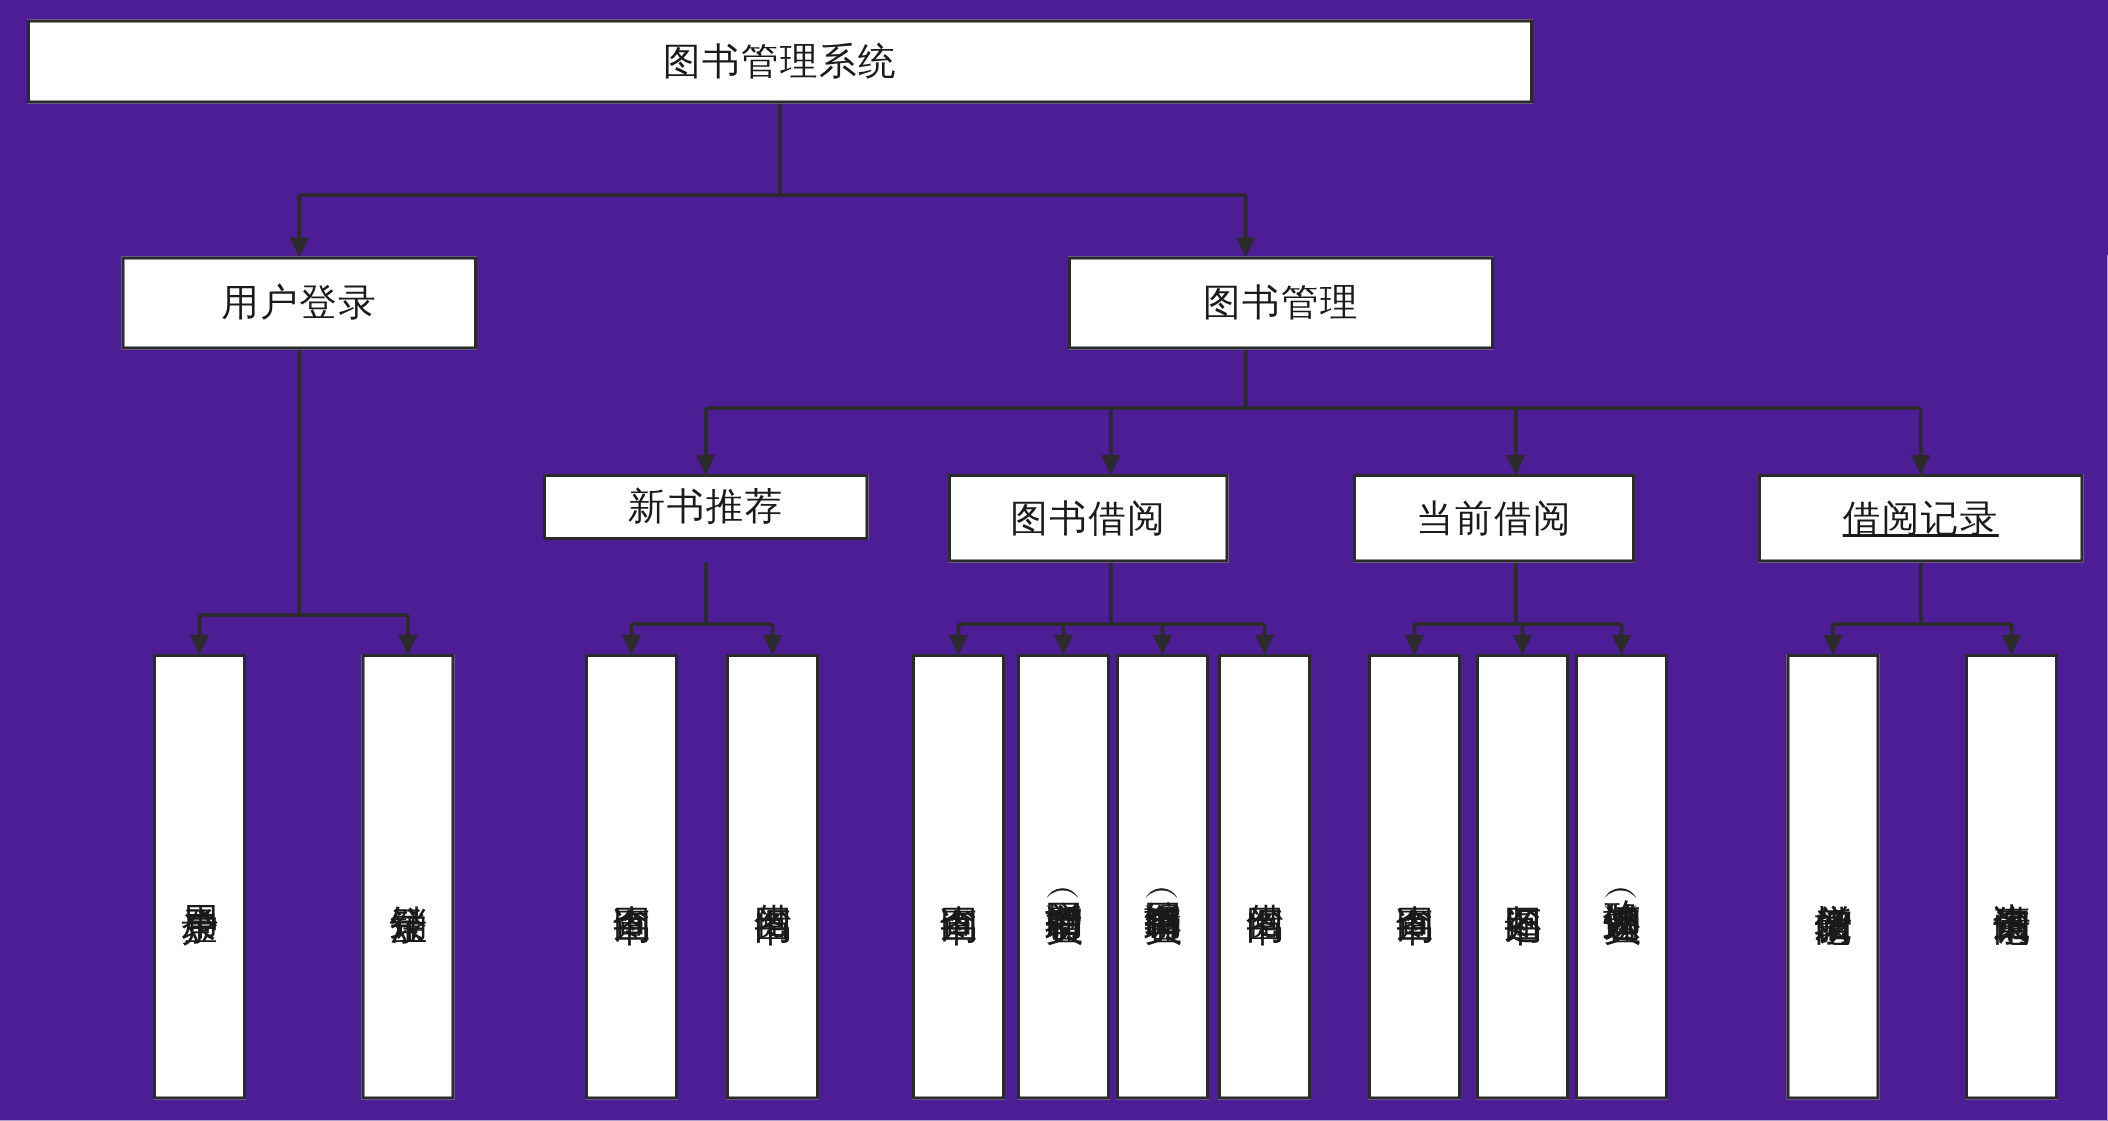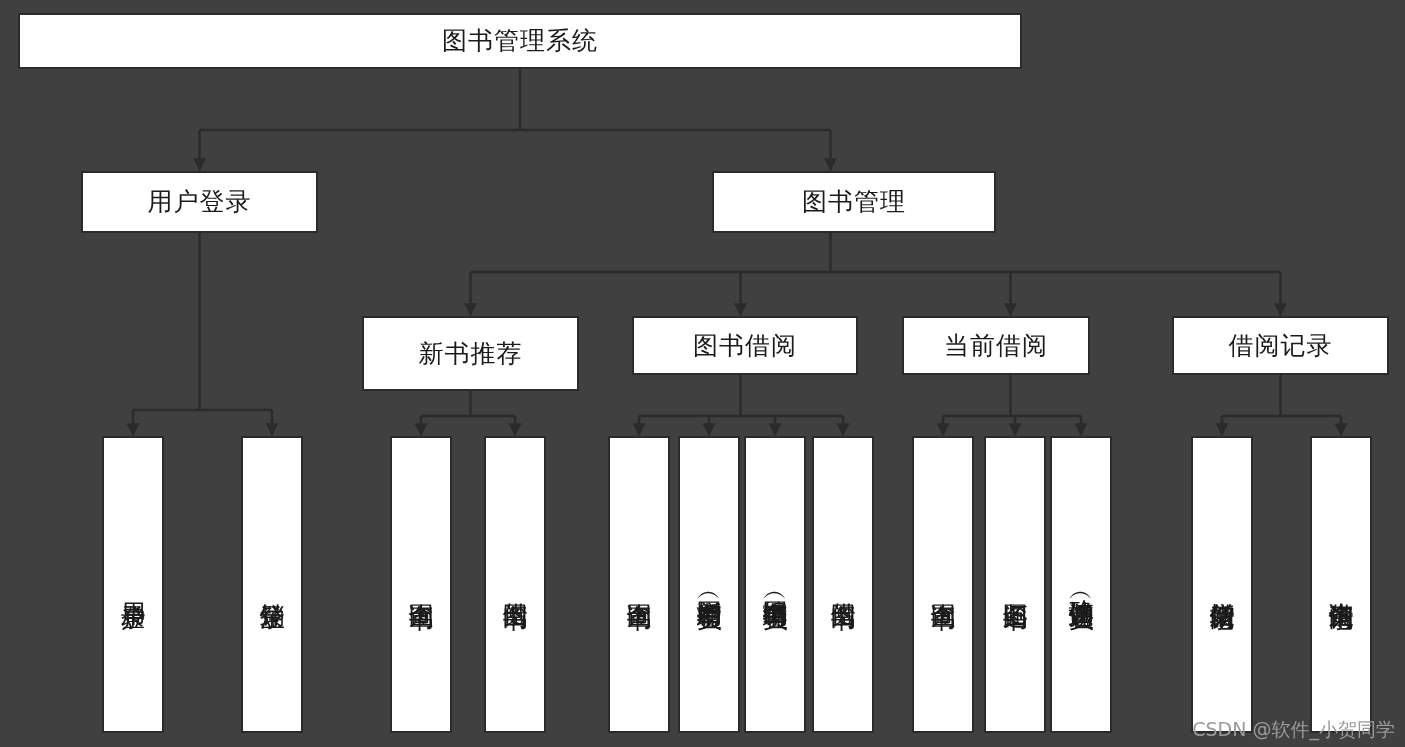--- a/index.html
+++ b/index.html
@@ -4,21 +4,21 @@
 <style>
   html, body {
     margin: 0;
     padding: 0;
     background: #ffffff;
   }
   #canvas {
     position: relative;
     width: 1405px;
     height: 747px;
-    background: #404040;
+    background: #4c1d95;
     font-family: "DejaVu Sans", "Liberation Sans", sans-serif;
     overflow: hidden;
   }
   #wires {
     position: absolute;
     left: 0;
     top: 0;
     width: 1405px;
     height: 747px;
     pointer-events: none;
@@ -116,30 +116,30 @@
   <div id="nodes-layer">
       <div class="node node-h" style="left: 18px; top: 13px; width: 1004px; height: 56px;">
         <span>图书管理系统</span>
       </div>
       <div class="node node-h" style="left: 81px; top: 171px; width: 237px; height: 62px;">
         <span>用户登录</span>
       </div>
       <div class="node node-h" style="left: 712px; top: 171px; width: 284px; height: 62px;">
         <span>图书管理</span>
       </div>
-      <div class="node node-h" style="left: 362px; top: 316px; width: 217px; height: 75px;">
+      <div class="node node-h" style="left: 362px; top: 316px; width: 217px; height: 44px;">
         <span>新书推荐</span>
       </div>
-      <div class="node node-h" style="left: 632px; top: 316px; width: 226px; height: 59px;">
+      <div class="node node-h" style="left: 632px; top: 316px; width: 187px; height: 59px;">
         <span>图书借阅</span>
       </div>
       <div class="node node-h" style="left: 902px; top: 316px; width: 188px; height: 59px;">
         <span>当前借阅</span>
       </div>
-      <div class="node node-h" style="left: 1172px; top: 316px; width: 217px; height: 59px;">
+      <div class="node node-h" style="left: 1172px; top: 316px; width: 217px; height: 59px; text-decoration: underline;">
         <span>借阅记录</span>
       </div>
       <div class="node node-v" style="left: 102px; top: 436px; width: 62px; height: 297px;">
         <span>用户登录</span>
       </div>
       <div class="node node-v" style="left: 241px; top: 436px; width: 62px; height: 297px;">
         <span>注销登录</span>
       </div>
       <div class="node node-v" style="left: 390px; top: 436px; width: 62px; height: 297px;">
         <span>查询图书</span>
@@ -169,14 +169,13 @@
         <span>确认归还（管理员）</span>
       </div>
       <div class="node node-v" style="left: 1191px; top: 436px; width: 62px; height: 297px;">
         <span>新增借阅记录</span>
       </div>
       <div class="node node-v" style="left: 1310px; top: 436px; width: 62px; height: 297px;">
         <span>查询借阅记录</span>
       </div>
     </div>
 
-  <div id="watermark">CSDN @软件_小贺同学</div>
 </div>
 
 </body></html>

